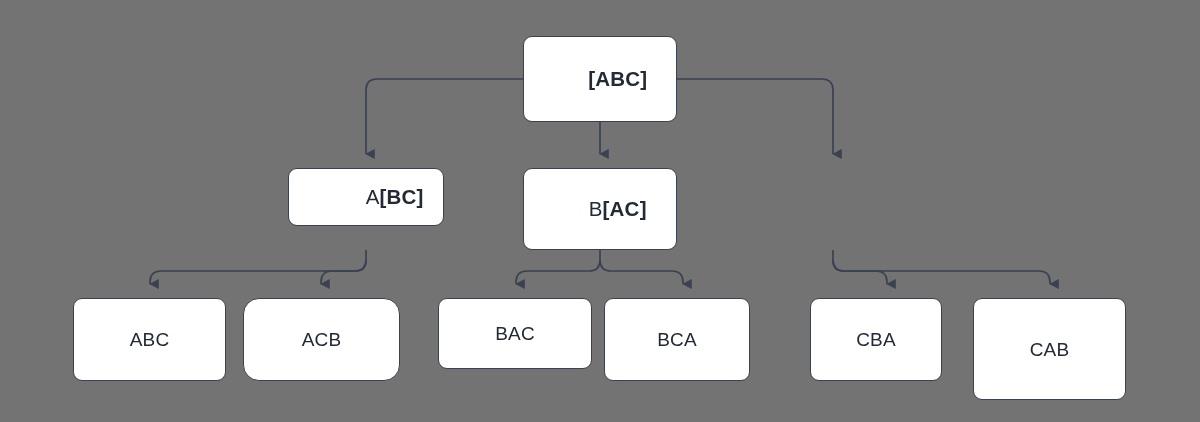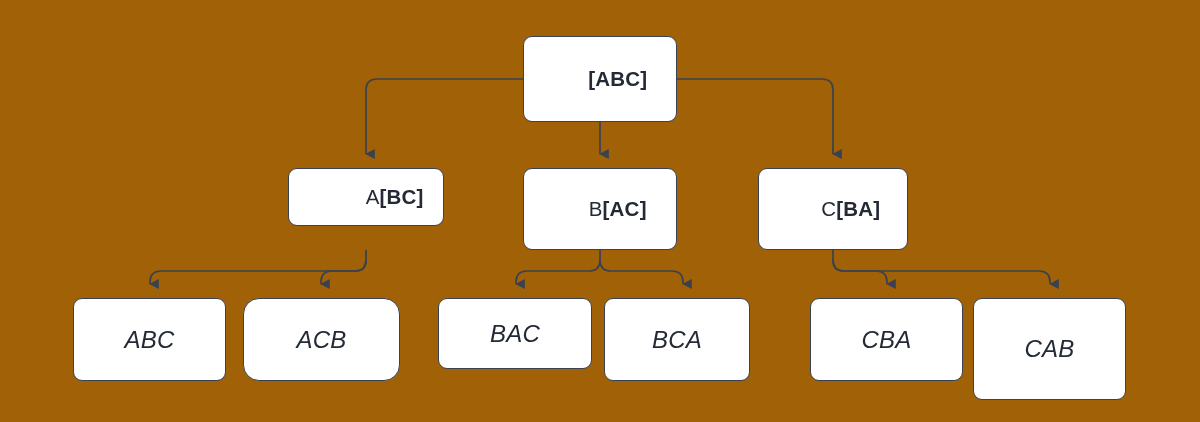--- a/index.html
+++ b/index.html
@@ -8,21 +8,21 @@
     padding: 0;
     background: #ffffff;
   }
   body {
     font-family: "Liberation Sans", sans-serif;
   }
   #canvas {
     position: relative;
     width: 1200px;
     height: 422px;
-    background: #a16207;
+    background: #737373;
     overflow: hidden;
   }
   #edge-layer {
     position: absolute;
     left: 0;
     top: 0;
     width: 1200px;
     height: 422px;
   }
   .node {
@@ -41,22 +41,21 @@
     font-size: 20px;
     letter-spacing: 0.2px;
     white-space: pre;
     line-height: 1;
   }
   .node-root .node-label,
   .node-l2 .node-label {
     font-size: 20.5px;
   }
   .node-leaf .node-label {
-    font-size: 24px;
-    font-style: italic;
+    font-size: 19px;
   }
   .lbl-plain { font-weight: 400; }
   .lbl-bold  { font-weight: 700; }
 </style>
 </head>
 <body>
 
 <div id="canvas">
 
   <svg id="edge-layer" viewBox="0 0 1200 422" xmlns="http://www.w3.org/2000/svg">
@@ -96,43 +95,38 @@
       <span class="lbl-plain">A</span><span class="lbl-bold">[BC]</span>
     </span>
   </div>
 
   <div class="node node-l2" style="left:523px; top:168px; width:154px; height:82px;">
     <span class="node-label">
       <span class="lbl-plain">B</span><span class="lbl-bold">[AC]</span>
     </span>
   </div>
 
-  <div class="node node-l2" style="left:758px; top:168px; width:150px; height:82px;">
-    <span class="node-label">
-      <span class="lbl-plain">C</span><span class="lbl-bold">[BA]</span>
-    </span>
-  </div>
 
   <div class="node node-leaf" style="left:73px; top:298px; width:153px; height:83px;">
     <span class="node-label lbl-plain">ABC</span>
   </div>
 
   <div class="node node-leaf" style="left:243px; top:298px; width:157px; height:83px;border-radius:16px;">
     <span class="node-label lbl-plain">ACB</span>
   </div>
 
   <div class="node node-leaf" style="left:438px; top:298px; width:154px; height:71px;">
     <span class="node-label lbl-plain">BAC</span>
   </div>
 
   <div class="node node-leaf" style="left:604px; top:298px; width:146px; height:83px;">
     <span class="node-label lbl-plain">BCA</span>
   </div>
 
-  <div class="node node-leaf" style="left:810px; top:298px; width:153px; height:83px;">
+  <div class="node node-leaf" style="left:810px; top:298px; width:132px; height:83px;">
     <span class="node-label lbl-plain">CBA</span>
   </div>
 
   <div class="node node-leaf" style="left:973px; top:298px; width:153px; height:102px;">
     <span class="node-label lbl-plain">CAB</span>
   </div>
 
 </div>
 
 </body></html>

